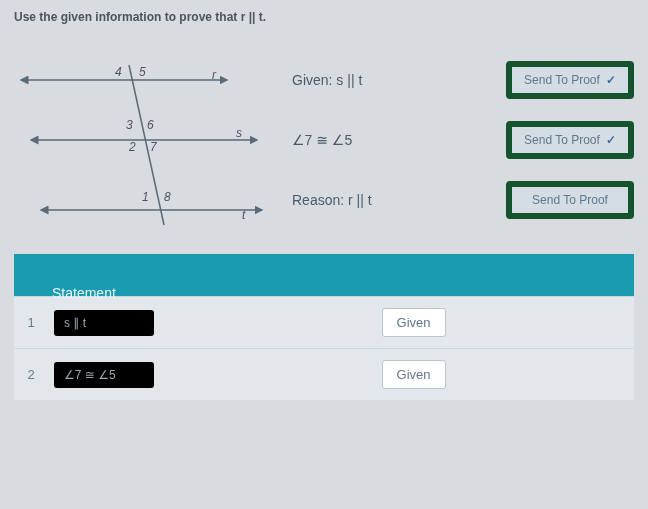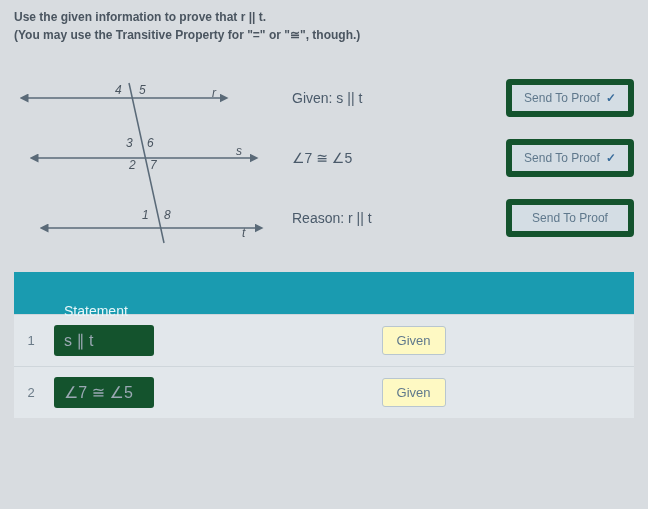--- a/index.html
+++ b/index.html
@@ -76,21 +76,21 @@
     width: 100%;
   }
   .proof-header {
     display: flex;
     background: #1a9bb0;
     color: #e8f7fa;
     font-size: 14px;
     height: 42px;
     align-items: center;
   }
-  .hcell-stmt { flex: 0 0 58%; padding-left: 50px; margin-top: 35px; }
+  .hcell-stmt { flex: 0 0 58%; padding-left: 38px; margin-top: 35px; }
   .hcell-reason { flex: 1; padding-left: 8px; }
   .proof-row {
     display: flex;
     background: #e2e7eb;
     border-top: 1px solid #cfd6db;
     height: 52px;
     align-items: center;
     font-size: 13px;
     color: #7a8a96;
   }
@@ -98,48 +98,47 @@
     flex: 0 0 34px;
     text-align: center;
     color: #6b7b88;
     font-size: 13px;
   }
   .stmt-cell {
     flex: 0 0 calc(58% - 34px);
     padding-left: 6px;
   }
   .stmt-inner {
-    background: #14532d;
+    background: #000000;
     border-radius: 3px;
     padding: 6px 10px;
     display: inline-block;
     min-width: 100px;
-    font-size: 16px;
+    font-size: 12px;
     color: #9aa8b3;
   }
   .reason-cell {
     flex: 1;
     padding-left: 8px;
   }
   .reason-inner {
     display: inline-block;
-    background: #fef9c3;
+    background: #ffffff;
     border: 1px solid #b8c6d0;
     border-radius: 3px;
     padding: 6px 14px;
     font-size: 13px;
     color: #5f788c;
   }
 </style>
 </head>
 <body>
 
 <div class="instructions">
   <div>Use the given information to prove that r  ||  t.</div>
-  <div>(You may use the Transitive Property for "=" or "≅", though.)</div>
 </div>
 
 <div class="top-block">
 
   <div class="diagram-box">
     <svg viewBox="0 0 260 180">
       <defs>
         <marker id="arr" viewBox="0 0 10 10" refX="5" refY="5" markerWidth="6" markerHeight="6" orient="auto-start-reverse">
           <path d="M 0 0 L 10 5 L 0 10 z" fill="#5a6a78"></path>
         </marker>

